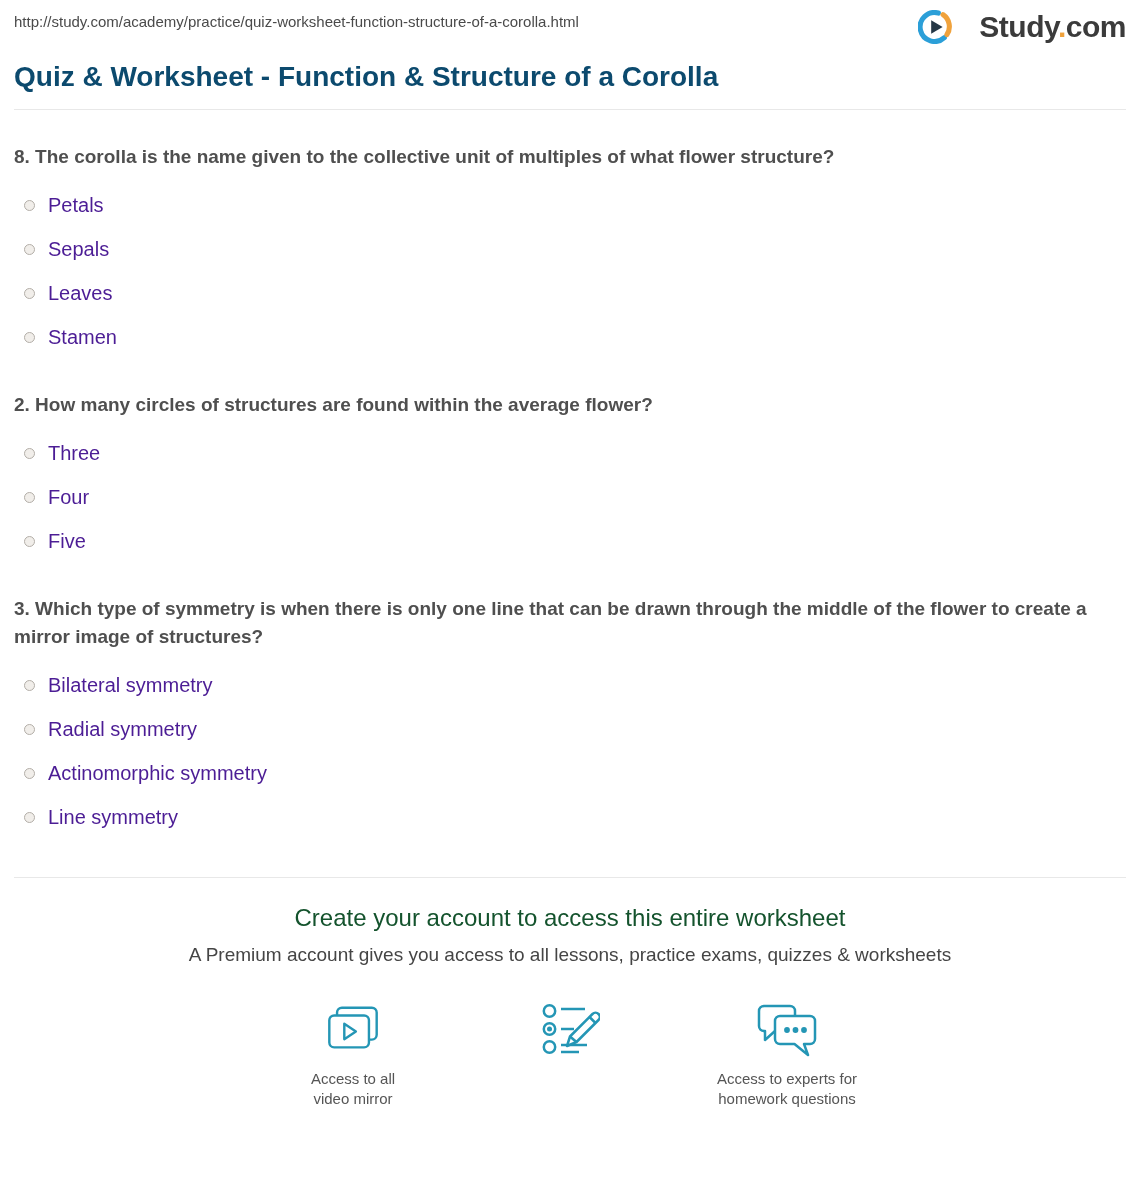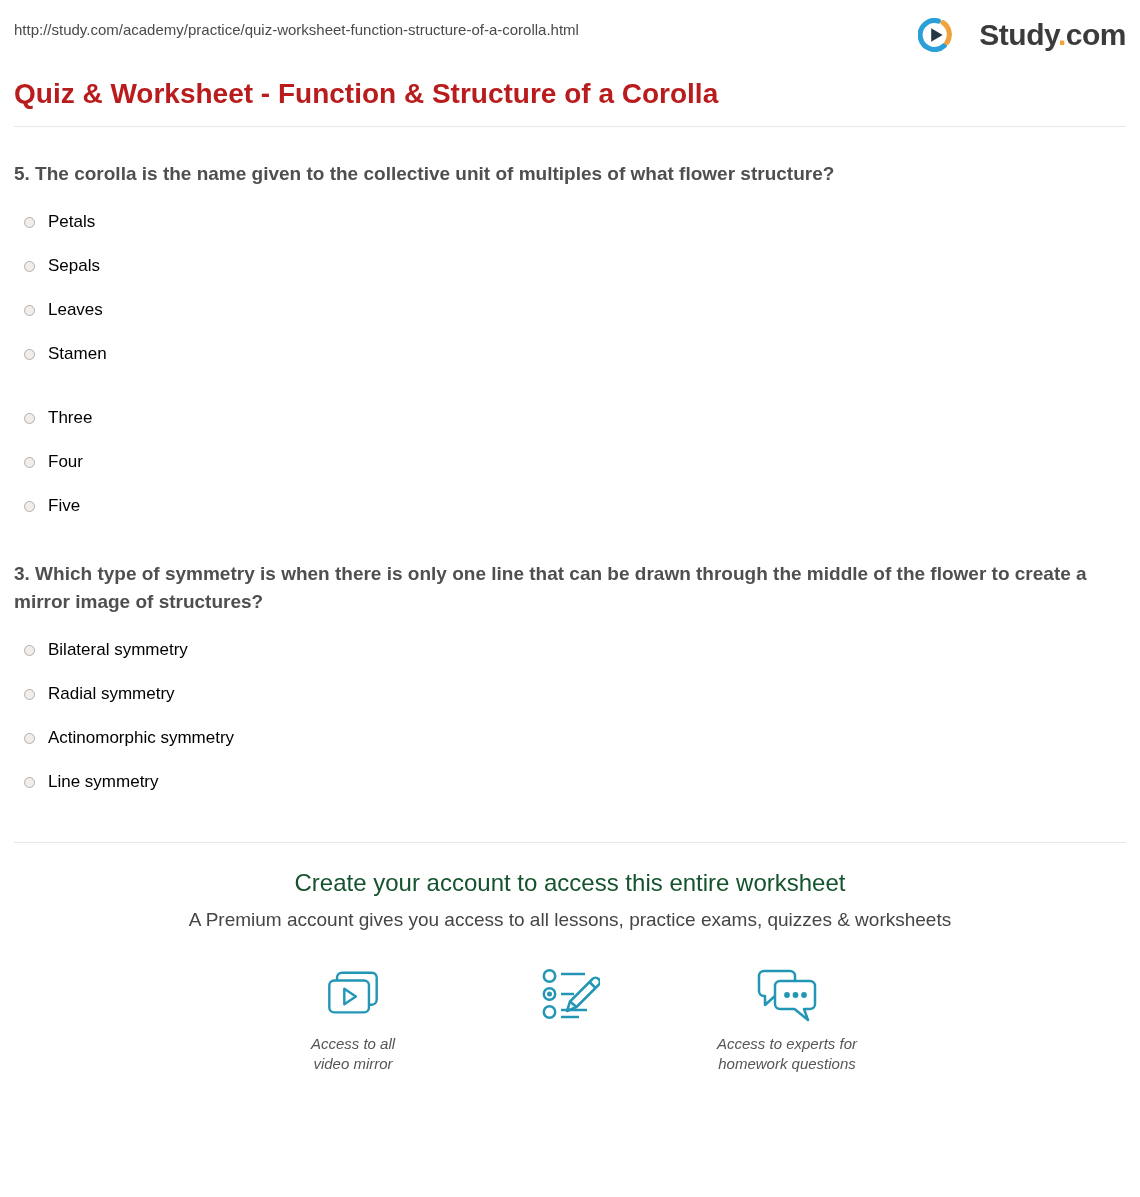--- a/index.html
+++ b/index.html
@@ -9,21 +9,21 @@
     font-family: "Liberation Sans", sans-serif;
     color: #555;
   }
   .page { padding: 0 14px; }
 
   
   .header {
     display: flex;
     justify-content: space-between;
     align-items: flex-start;
-    padding-top: 18px;
+    padding-top: 10px;
     height: 52px;
   }
   .url-text {
     font-size: 15px;
     color: #4a4a4a;
     padding-top: 3px;
   }
   .logo {
     display: flex;
     align-items: center;
@@ -36,24 +36,24 @@
     font-weight: bold;
     color: #3b3b3b;
     letter-spacing: -0.5px;
     margin-left: 5px;
     line-height: 34px;
   }
   .logo-text .dot { color: #f0a23c; }
 
   
   .page-title {
-    margin-top: 25px;
+    margin-top: 8px;
     font-size: 28px;
     font-weight: bold;
-    color: #b91c1c;
+    color: #0c4a6e;
     line-height: 34px;
   }
   .divider {
     border: none;
     border-top: 1px solid #e8e8e8;
     margin-top: 15px;
   }
 
   
   .question { margin-top: 44px; }
@@ -72,22 +72,22 @@
   .radio {
     width: 11px;
     height: 11px;
     border-radius: 50%;
     border: 1px solid #b3aea8;
     background: #f1eeea;
     margin-left: 10px;
     flex: 0 0 auto;
   }
   .option-label {
-    font-size: 17px;
-    color: #000000;
+    font-size: 20px;
+    color: #4c1d95;
     margin-left: 13px;
     line-height: 20px;
     text-align: center;
   }
 
   .section-divider {
     border: none;
     border-top: 1px solid #e8e8e8;
     margin-top: 50px;
   }
@@ -106,21 +106,20 @@
     font-size: 19px;
     color: #454545;
     line-height: 20px;
   }
 
   
   .features {
     display: flex;
     justify-content: center;
     margin-top: 36px;
-    font-style: italic;
   }
   .feature {
     width: 217px;
     text-align: center;
   }
   .feature-icon {
     height: 58px;
     display: flex;
     align-items: center;
     justify-content: center;
@@ -148,40 +147,41 @@
         </svg>
       </span>
       <div class="logo-text"><span>Study</span><span class="dot">.</span><span>com</span></div>
     </div>
   </div>
 
   <h1 class="page-title">Quiz &amp; Worksheet - Function &amp; Structure of a Corolla</h1>
   <hr class="divider">
 
   <div class="question first">
-    <div class="q-text">5. The corolla is the name given to the collective unit of multiples of what flower structure?</div>
+    <div class="q-text">8. The corolla is the name given to the collective unit of multiples of what flower structure?</div>
     <div class="option">
       <span class="radio"></span>
       <span class="option-label">Petals</span>
     </div>
     <div class="option">
       <span class="radio"></span>
       <span class="option-label">Sepals</span>
     </div>
     <div class="option">
       <span class="radio"></span>
       <span class="option-label">Leaves</span>
     </div>
     <div class="option">
       <span class="radio"></span>
       <span class="option-label">Stamen</span>
     </div>
   </div>
 
   <div class="question">
+    <div class="q-text">2. How many circles of structures are found within the average flower?</div>
     <div class="option">
       <span class="radio"></span>
       <span class="option-label">Three</span>
     </div>
     <div class="option">
       <span class="radio"></span>
       <span class="option-label">Four</span>
     </div>
     <div class="option">
       <span class="radio"></span>

